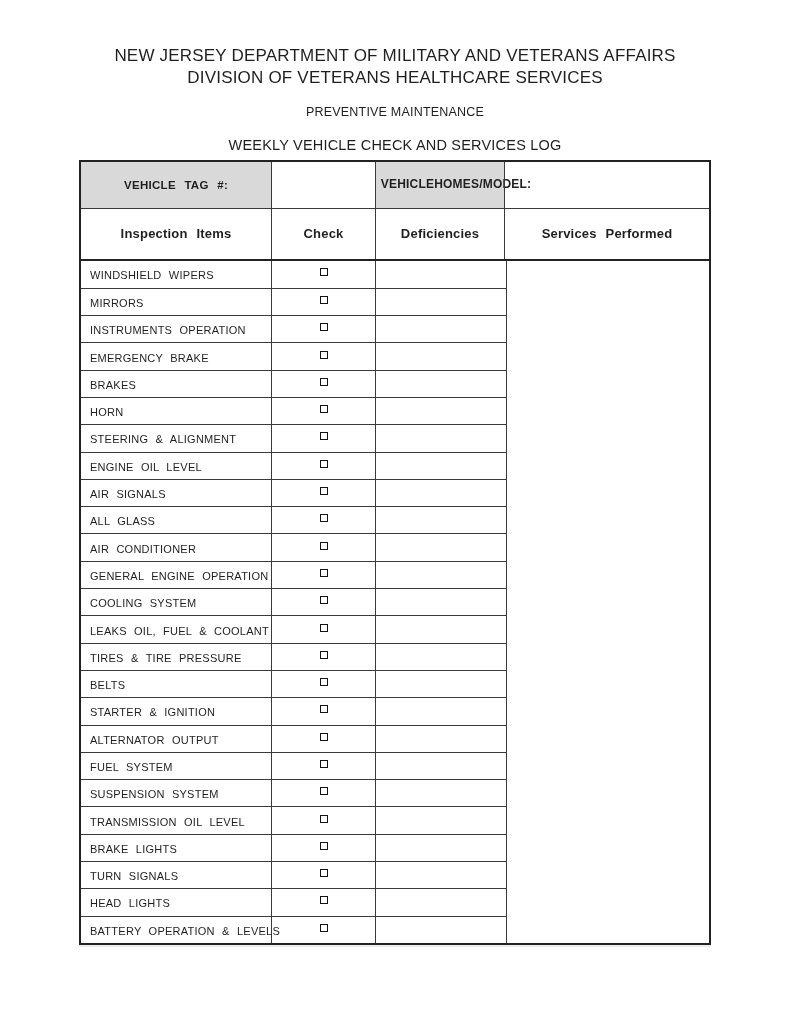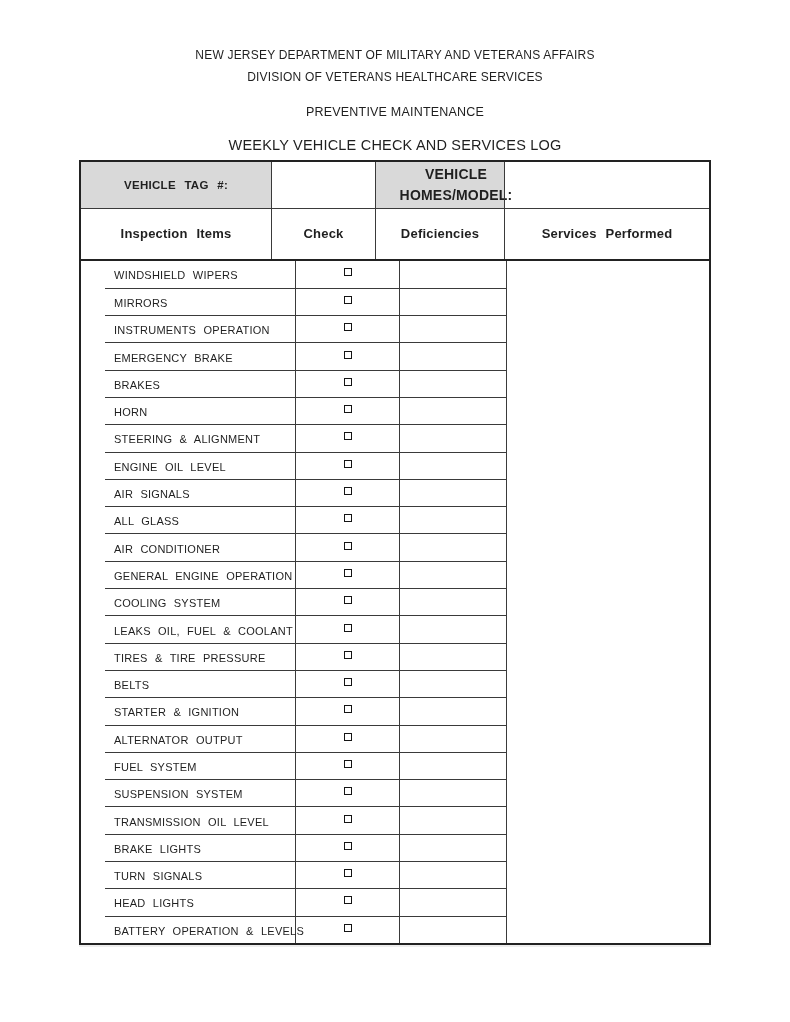--- a/index.html
+++ b/index.html
@@ -10,42 +10,42 @@
   }
   *{ box-sizing:border-box; margin:0; padding:0; }
   html,body{ background:#fff; }
   body{
     width:790px; height:1022px; overflow:hidden;
     font-family:"Liberation Sans","DejaVu Sans",sans-serif;
     color:var(--text);
     -webkit-font-smoothing:antialiased;
   }
   
-  .doc-header{ margin-top:45px; text-align:center; font-size:12px; line-height:21.5px; letter-spacing:.2px; }
+  .doc-header{ margin-top:45px; text-align:center; font-size:17px; line-height:21.5px; letter-spacing:.2px; }
   .doc-program{ margin-top:14px; text-align:center; font-size:12.5px; line-height:21.5px; letter-spacing:.2px; }
   .doc-title{ margin-top:13px; text-align:center; font-size:14.5px; letter-spacing:.2px; }
   
   .log-table{
     width:632px; margin:7px 0 0 79px;
     border:2px solid var(--line-dark);
     box-shadow:0 2px 0 rgba(0,0,0,.07);
     background:#fff;
   }
   .row{ display:grid; grid-template-columns:190px 104px 129px 1fr; }
   .cell{ display:flex; align-items:center; justify-content:center;text-align:center; }
   .cell.bl{ border-left:1px solid var(--line); }
   .gray{ background:var(--header-fill); font-weight:bold; }
   .vehicle-row{ height:47px; border-bottom:1px solid var(--line); }
   .tag-label{ font-size:11.5px; word-spacing:5px; letter-spacing:.3px; }
-  .make-label{ flex-direction:column; font-size:14px; line-height:21px; letter-spacing:.2px; text-align:center;padding-left:32px; }
+  .make-label{ flex-direction:row; font-size:12px; line-height:21px; letter-spacing:.2px; text-align:center;padding-left:32px; }
   .header-row{ height:52px; border-bottom:2px solid var(--line-dark); }
   .header-row .cell{ font-weight:bold; font-size:13px; word-spacing:5px; letter-spacing:.2px; }
   
   .body-wrap{ display:flex; }
-  .rows-left{ width:425px;padding-left:24px; }
+  .rows-left{ width:425px; }
   .services-cell{ flex:1; border-left:1px solid var(--line); }
   .item-row{ display:grid; grid-template-columns:190px 104px 1fr; height:27.3px; }
   .item-row + .item-row{ border-top:1px solid var(--line); }
   .item-cell{
     display:flex; align-items:center; padding-left:9px;
     font-size:11px; letter-spacing:.25px; word-spacing:4px;
     transform:translateY(1px); white-space:nowrap;
   }
   .check-cell,.def-cell{ display:flex; align-items:center; justify-content:center; border-left:1px solid var(--line); }
   .checkbox{

